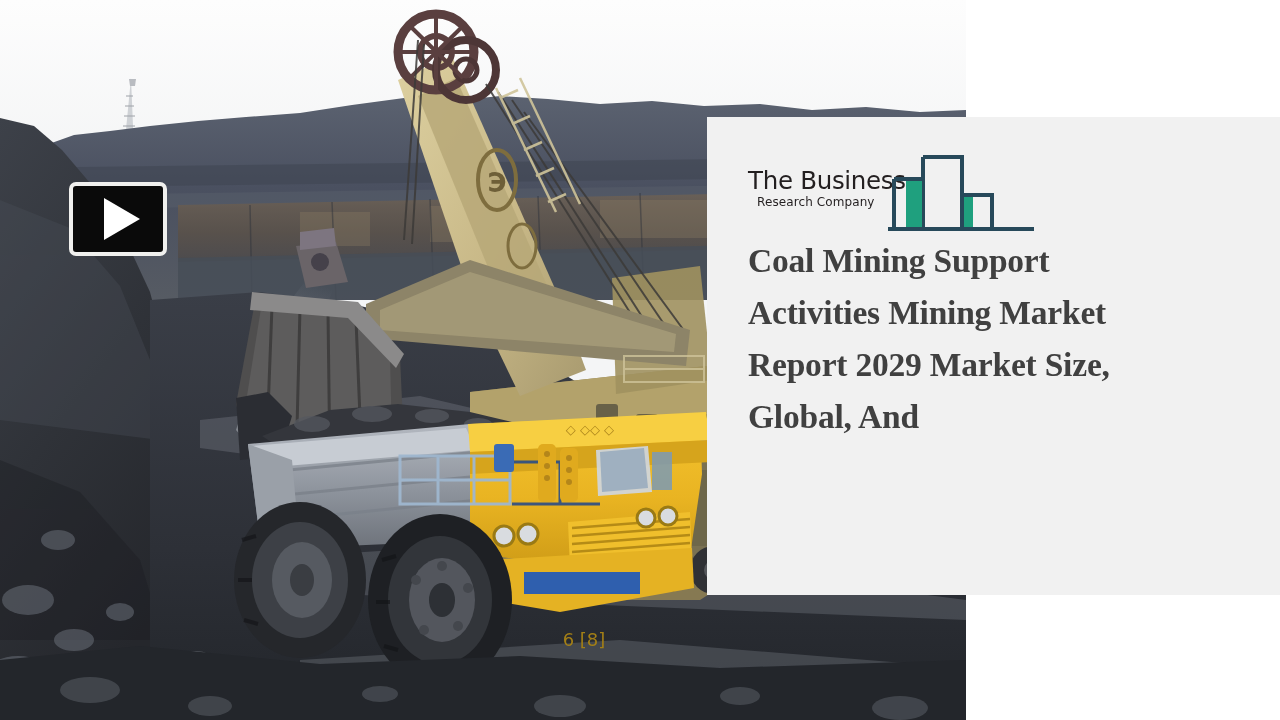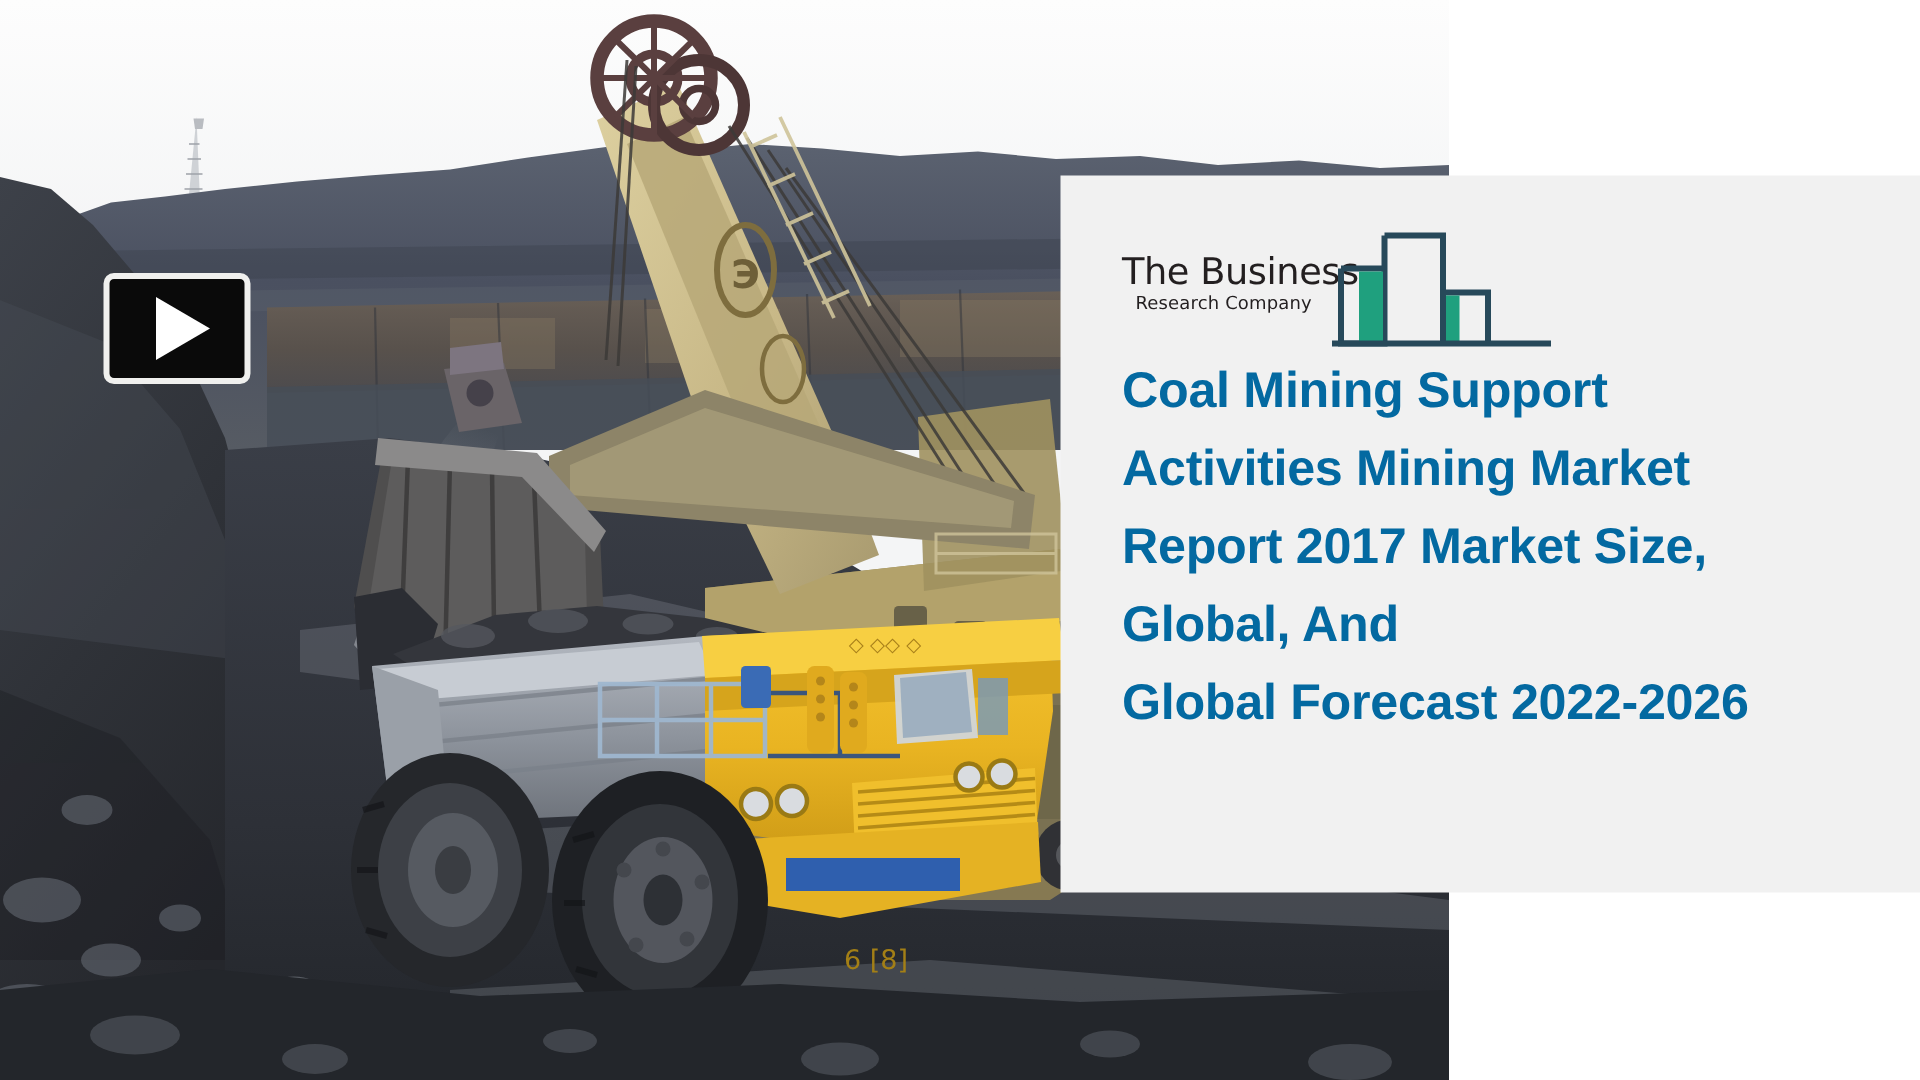--- a/index.html
+++ b/index.html
@@ -98,22 +98,22 @@
     margin-left: 9px;
     white-space: nowrap;
   }
   .logo-chart { position: absolute; left: 140px; top: 0; }
 
   .title {
     position: absolute;
     left: 41px;
     top: 118px;
     width: 520px;
-    color: #0369a1;
-    font-family: Liberation Sans, sans-serif;
+    color: #404040;
+    font-family: Liberation Serif, serif;
     font-weight: bold;
     font-size: 33.5px;
     line-height: 52px;
     letter-spacing: -0.2px;
   }
   .title-line { display: block; white-space: nowrap; }
 </style>
 </head>
 <body>
 
@@ -485,19 +485,18 @@
 
         <rect x="76" y="48" width="9" height="32" fill="#1fa07e"></rect>
 
         <path d="M0 80 L146 80" fill="none" stroke="#27495a" stroke-width="4"></path>
       </svg>
     </div>
 
     <div class="title">
       <span class="title-line">Coal Mining Support</span>
       <span class="title-line">Activities Mining Market</span>
-      <span class="title-line">Report 2017 Market Size,</span>
+      <span class="title-line">Report 2029 Market Size,</span>
       <span class="title-line">Global, And</span>
-      <span class="title-line">Global Forecast 2022-2026</span>
     </div>
   </div>
 
 </div>
 
 </body></html>

